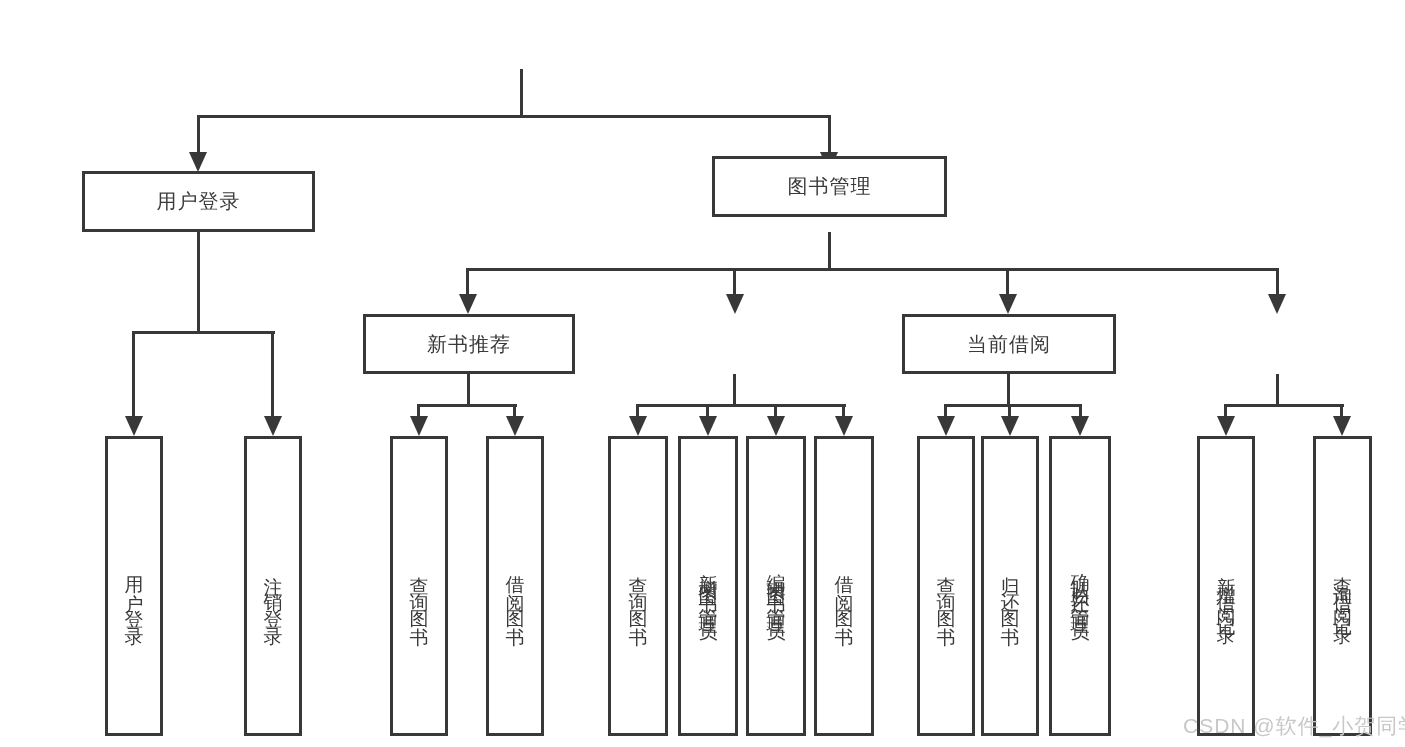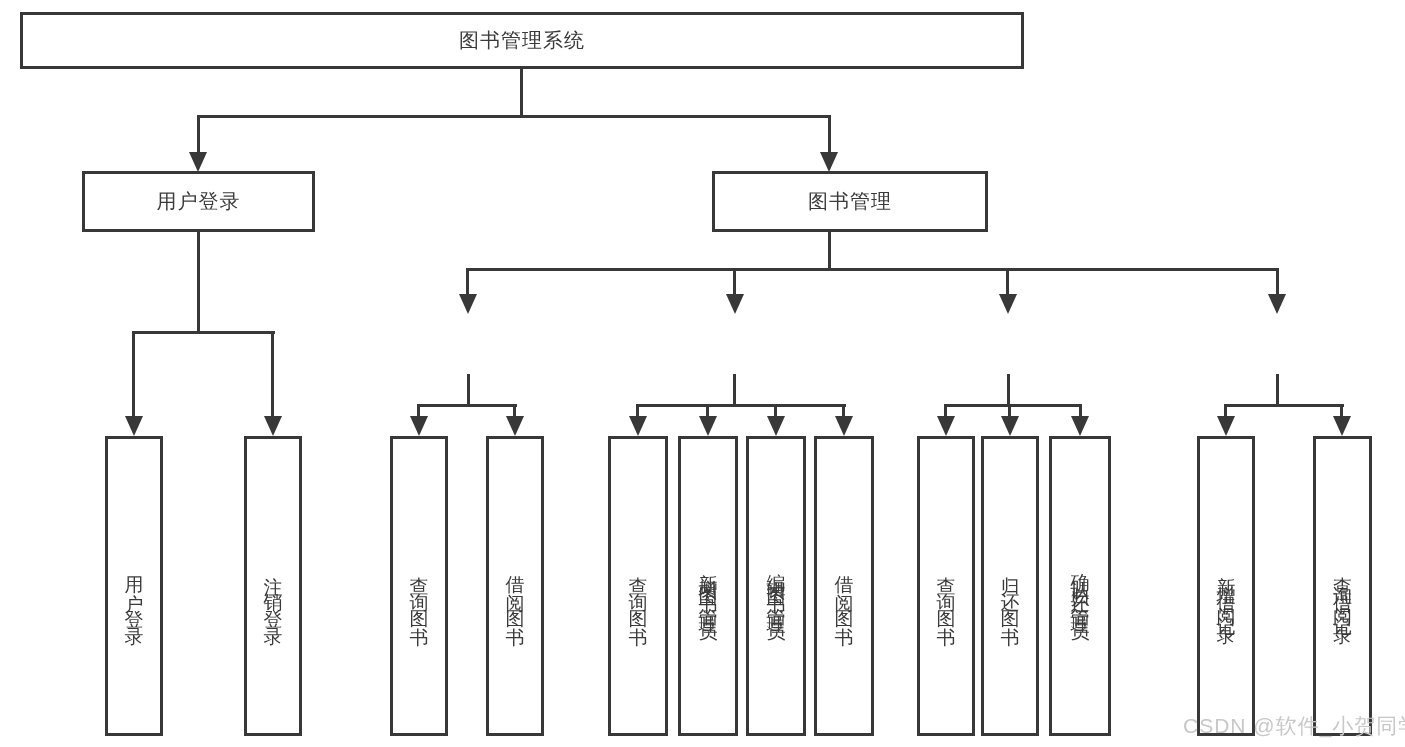--- a/index.html
+++ b/index.html
@@ -56,50 +56,51 @@
     letter-spacing:1px;
     white-space:nowrap;
     z-index:6;
   }
 </style>
 </head>
 <body>
 
 <div class="canvas">
 
-  <div class="box hbox" style="left:20px;top:12px;width:1004px;height:57px;">图书管理系统</div>
 
   <div class="vline" style="left:520px;top:69px;height:49px;"></div>
   <div class="hline" style="left:197px;top:115px;width:634px;"></div>
   <div class="vline" style="left:197px;top:115px;height:40px;"></div>
   <div class="vline" style="left:828px;top:115px;height:40px;"></div>
   <div class="arrow" style="left:189px;top:152px;"></div>
   <div class="arrow" style="left:820px;top:152px;"></div>
 
   <div class="box hbox" style="left:82px;top:171px;width:233px;height:61px;">用户登录</div>
-  <div class="box hbox" style="left:712px;top:171px;width:276px;height:61px;">图书管理</div>
+  <div class="box hbox" style="left:712px;top:156px;width:235px;height:61px;">图书管理</div>
 
   <div class="vline" style="left:197px;top:232px;height:102px;"></div>
   <div class="hline" style="left:132px;top:331px;width:143px;"></div>
   <div class="vline" style="left:132px;top:331px;height:87px;"></div>
   <div class="vline" style="left:271px;top:331px;height:87px;"></div>
   <div class="arrow" style="left:125px;top:416px;"></div>
   <div class="arrow" style="left:264px;top:416px;"></div>
 
   <div class="vline" style="left:828px;top:232px;height:39px;"></div>
   <div class="hline" style="left:466px;top:268px;width:813px;"></div>
   <div class="vline" style="left:466px;top:268px;height:28px;"></div>
   <div class="vline" style="left:733px;top:268px;height:28px;"></div>
   <div class="vline" style="left:1006px;top:268px;height:28px;"></div>
   <div class="vline" style="left:1276px;top:268px;height:28px;"></div>
   <div class="arrow" style="left:459px;top:294px;"></div>
   <div class="arrow" style="left:726px;top:294px;"></div>
   <div class="arrow" style="left:999px;top:294px;"></div>
   <div class="arrow" style="left:1268px;top:294px;"></div>
 
+  <div class="box hbox" style="left:363px;top:314px;width:212px;height:60px;">新书推荐</div>
+  <div class="box hbox" style="left:902px;top:314px;width:214px;height:60px;">当前借阅</div>
 
   <div class="vline" style="left:467px;top:374px;height:33px;"></div>
   <div class="hline" style="left:417px;top:404px;width:100px;"></div>
   <div class="vline" style="left:417px;top:404px;height:14px;"></div>
   <div class="vline" style="left:513px;top:404px;height:14px;"></div>
   <div class="arrow" style="left:410px;top:416px;"></div>
   <div class="arrow" style="left:506px;top:416px;"></div>
 
   <div class="vline" style="left:733px;top:374px;height:33px;"></div>
   <div class="hline" style="left:636px;top:404px;width:210px;"></div>

